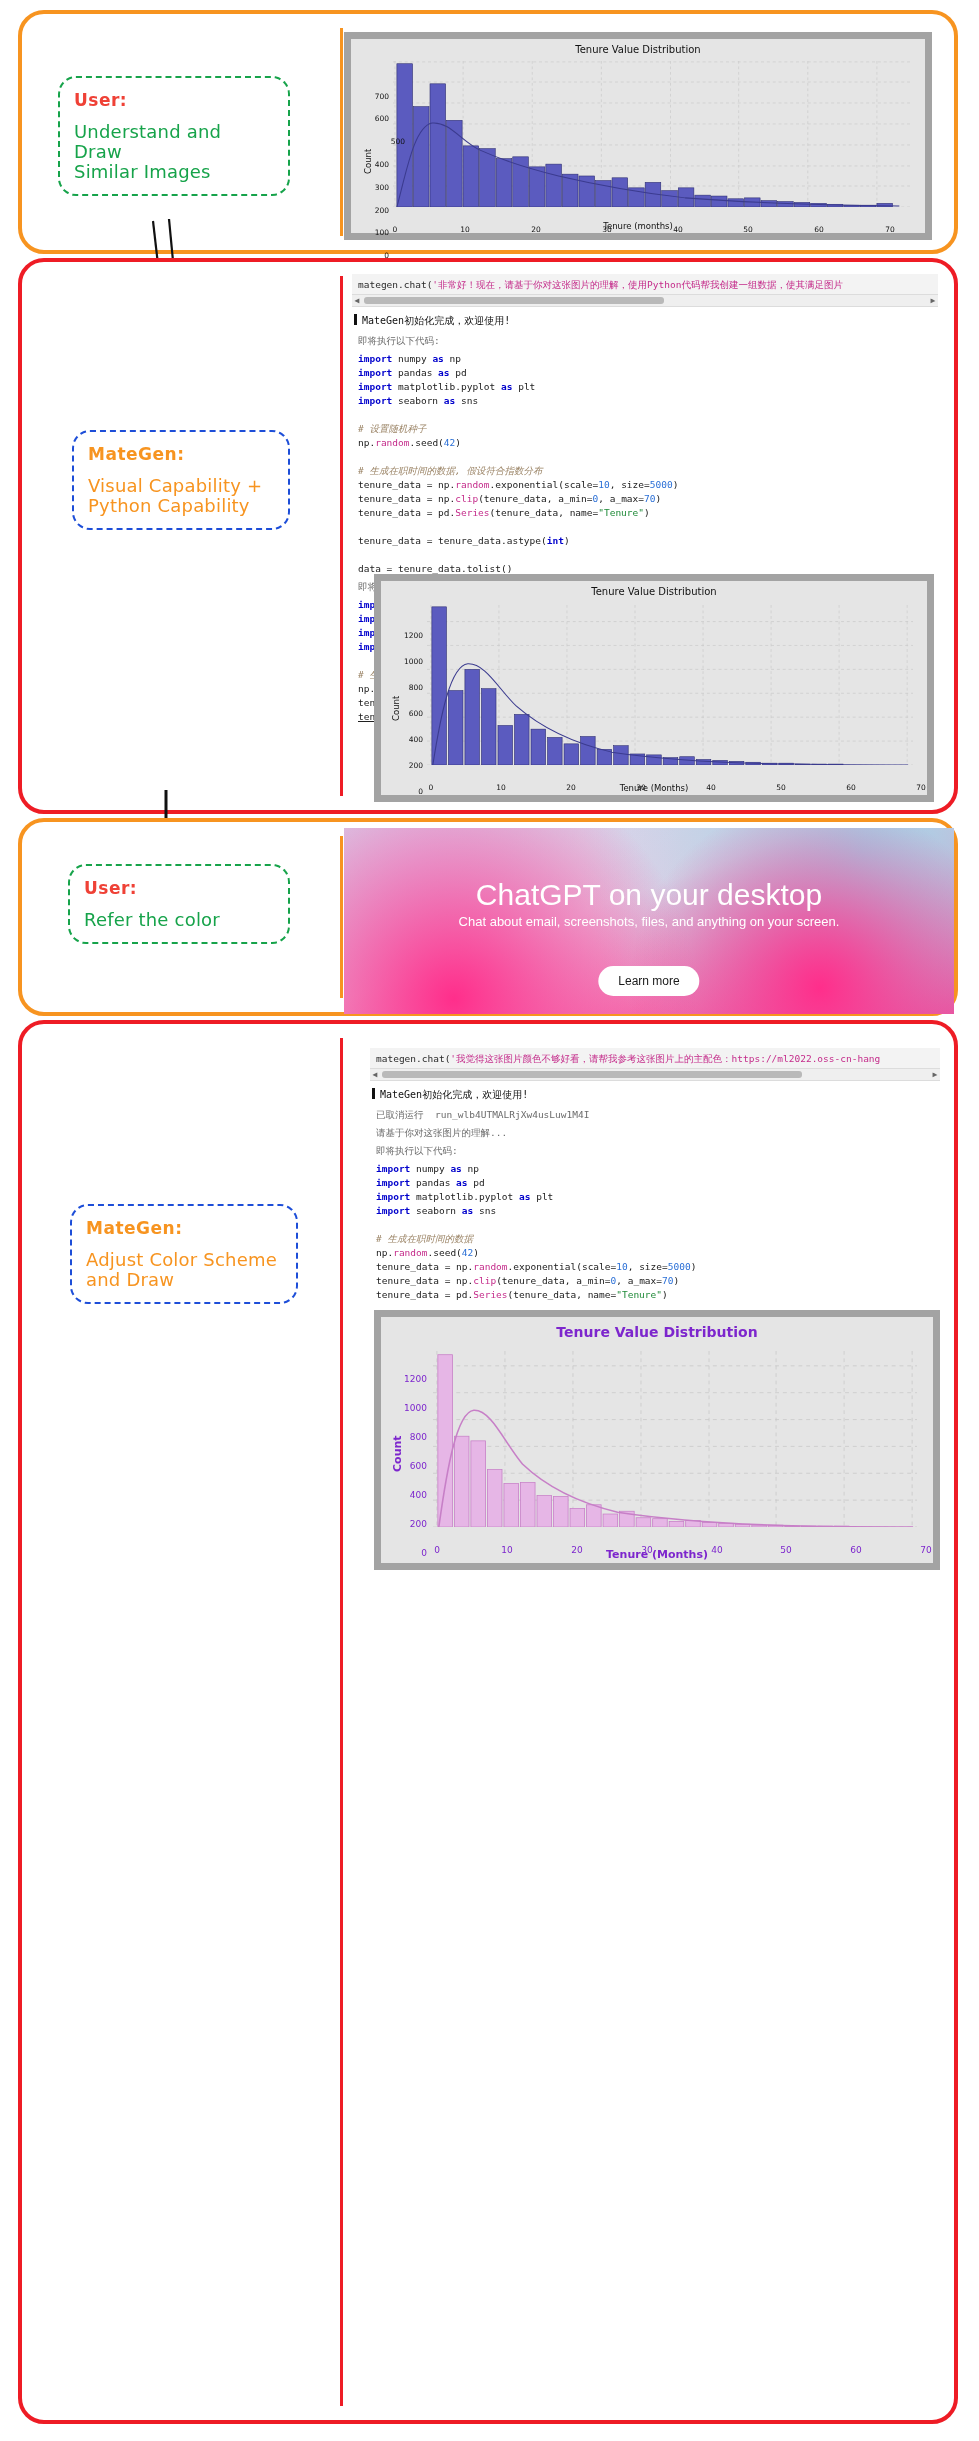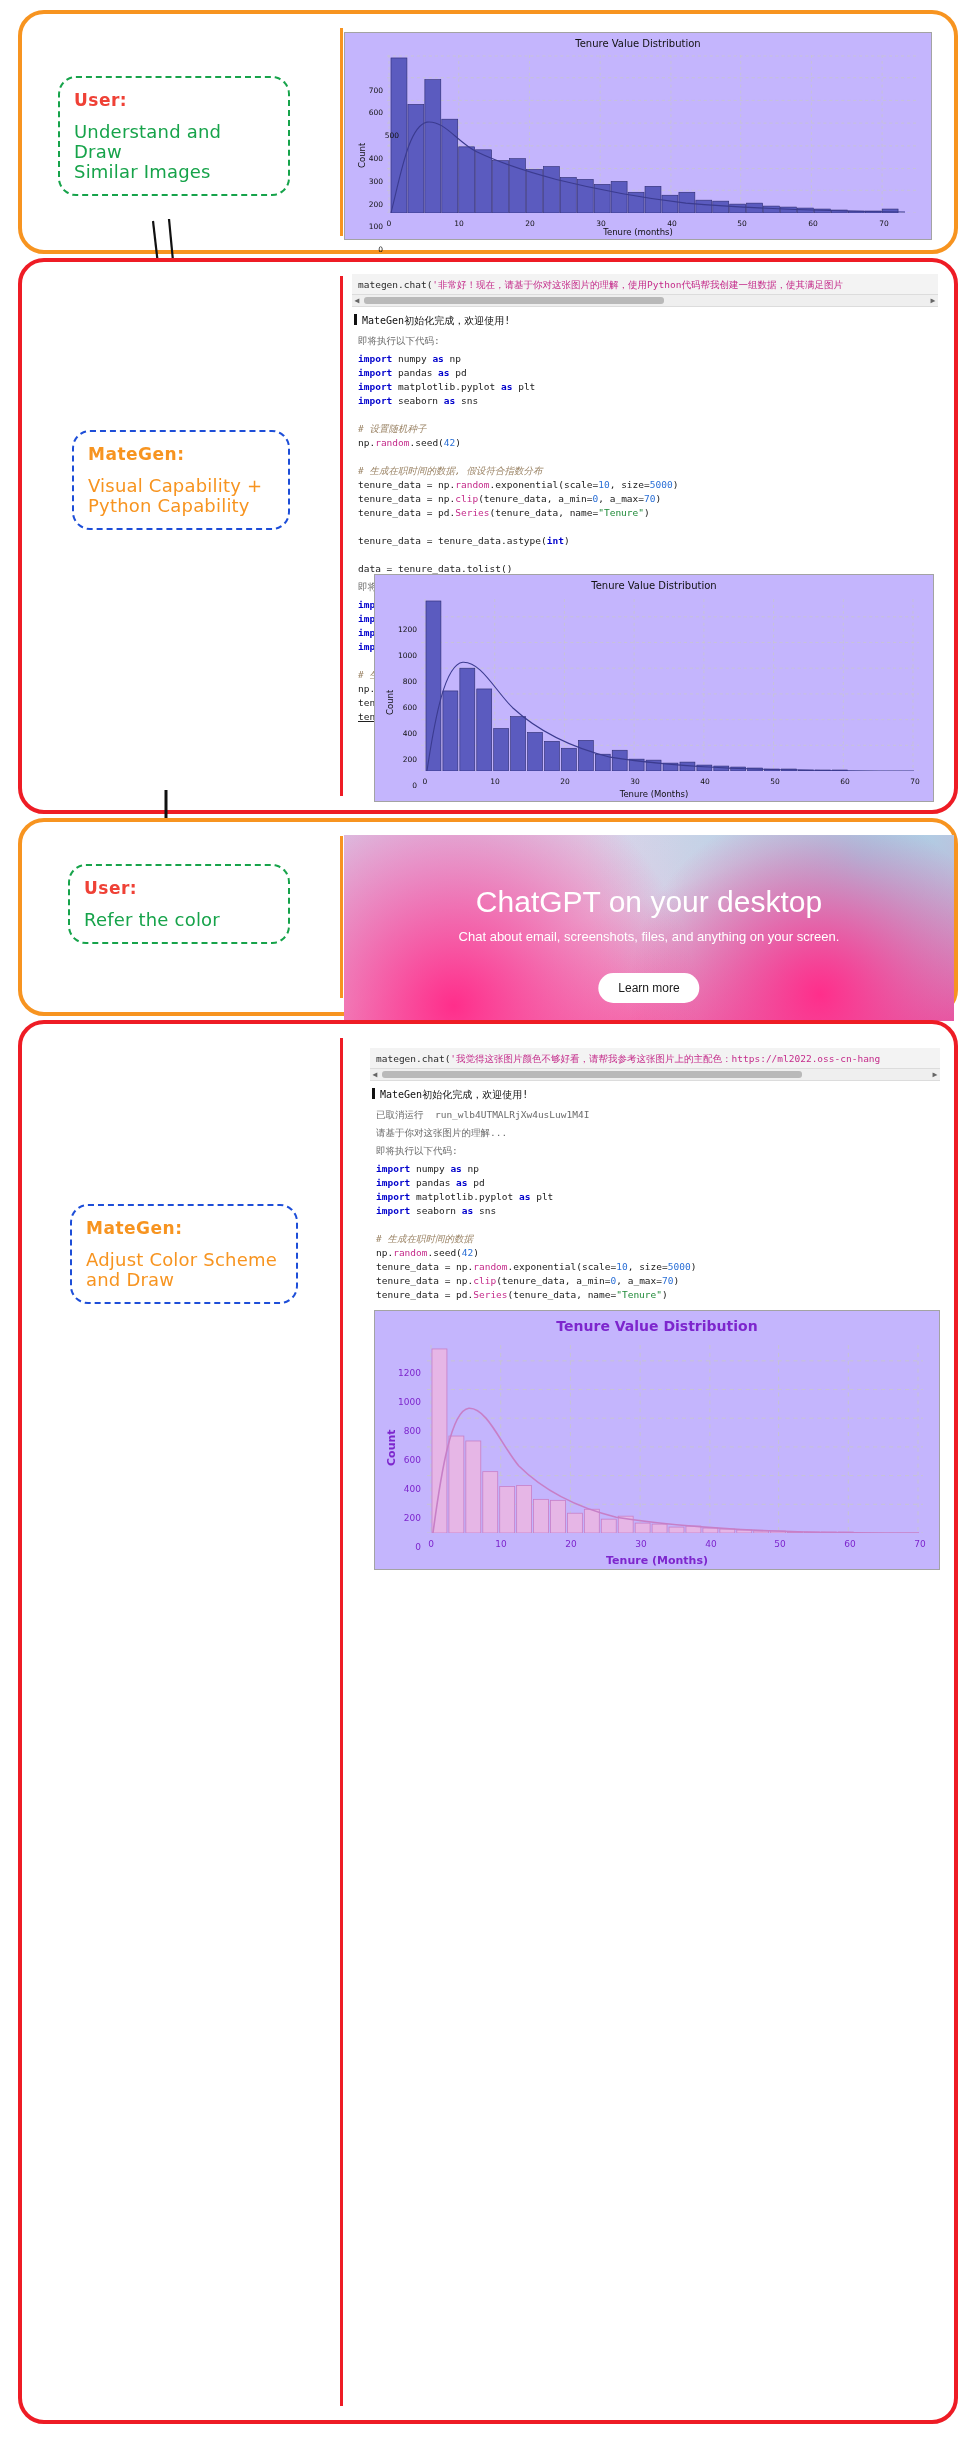--- a/index.html
+++ b/index.html
@@ -153,22 +153,22 @@
   .kw { color: #0000cc; font-weight: bold; }
   .fn { color: #c42b8a; }
   .num { color: #2a6fd6; }
   .str { color: #1f8a38; }
   .note { color: #6b6b6b; }
   .underlined { text-decoration: underline; }
 
   
   .plot {
     position: absolute;
-    background: #c4b5fd;
-    border: 1px solid #a3a3a3;
+    background: #e5e5e5;
+    border: 7px solid #a3a3a3;
     box-sizing: border-box;
   }
   .plot-title {
     text-align: center;
     font-family: "DejaVu Sans", sans-serif;
     font-size: 10px;
     color: #111;
     padding-top: 5px;
   }
   .plot-title.purple { color: #7d26cd; font-size: 14px; font-weight: 700; padding-top: 7px; }
@@ -205,21 +205,20 @@
   
   .promo {
     position: absolute;
     overflow: hidden;
     background:
       radial-gradient(circle at 18% 92%, #ff2e8b 0%, rgba(255,46,139,0) 46%),
       radial-gradient(circle at 78% 86%, #ff2e8b 0%, rgba(255,46,139,0) 38%),
       radial-gradient(circle at 12% 18%, #d9d2ef 0%, rgba(217,210,239,0) 48%),
       radial-gradient(circle at 85% 12%, #9fd4e8 0%, rgba(159,212,232,0) 52%),
       linear-gradient(160deg, #cfd9ea 0%, #e7cfe4 42%, #f27bb5 72%, #ff2e8b 100%);
-    margin-top: 7px;
   }
   .promo-title {
     position: absolute;
     left: 0; right: 0;
     text-align: center;
     color: #ffffff;
     font-family: "Liberation Sans", sans-serif;
     font-size: 30px;
     font-weight: 400;
   }
@@ -480,21 +479,21 @@
         <div class="bubble bubble-green" style="left:46px; top:42px; width:222px;">
           <div class="role role-user">User:</div>
           <div class="line txt-green">Refer the color</div>
         </div>
       </div>
       <div class="right-col"></div>
     </div>
 
     <div class="promo" style="left:322px; top:6px; width:610px; height:186px;">
       <div class="promo-title" style="top:50px;">ChatGPT on your desktop</div>
-      <div class="promo-sub" style="top:92px;">Chat about email, screenshots, files, and anything on your screen.</div>
+      <div class="promo-sub" style="top:84px;">Chat about email, screenshots, files, and anything on your screen.</div>
       <button class="promo-btn" style="top:138px;">Learn more</button>
     </div>
   </div>
 
   <svg class="arrow" style="left:130px; top:1022px; width:80px; height:230px;">
     <line x1="22" y1="4" x2="38" y2="198" stroke="#111" stroke-width="2.2"></line>
     <line x1="36" y1="4" x2="48" y2="198" stroke="#111" stroke-width="2.2"></line>
     <polygon points="35,222 27,196 50,194" fill="#111"></polygon>
   </svg>
 

